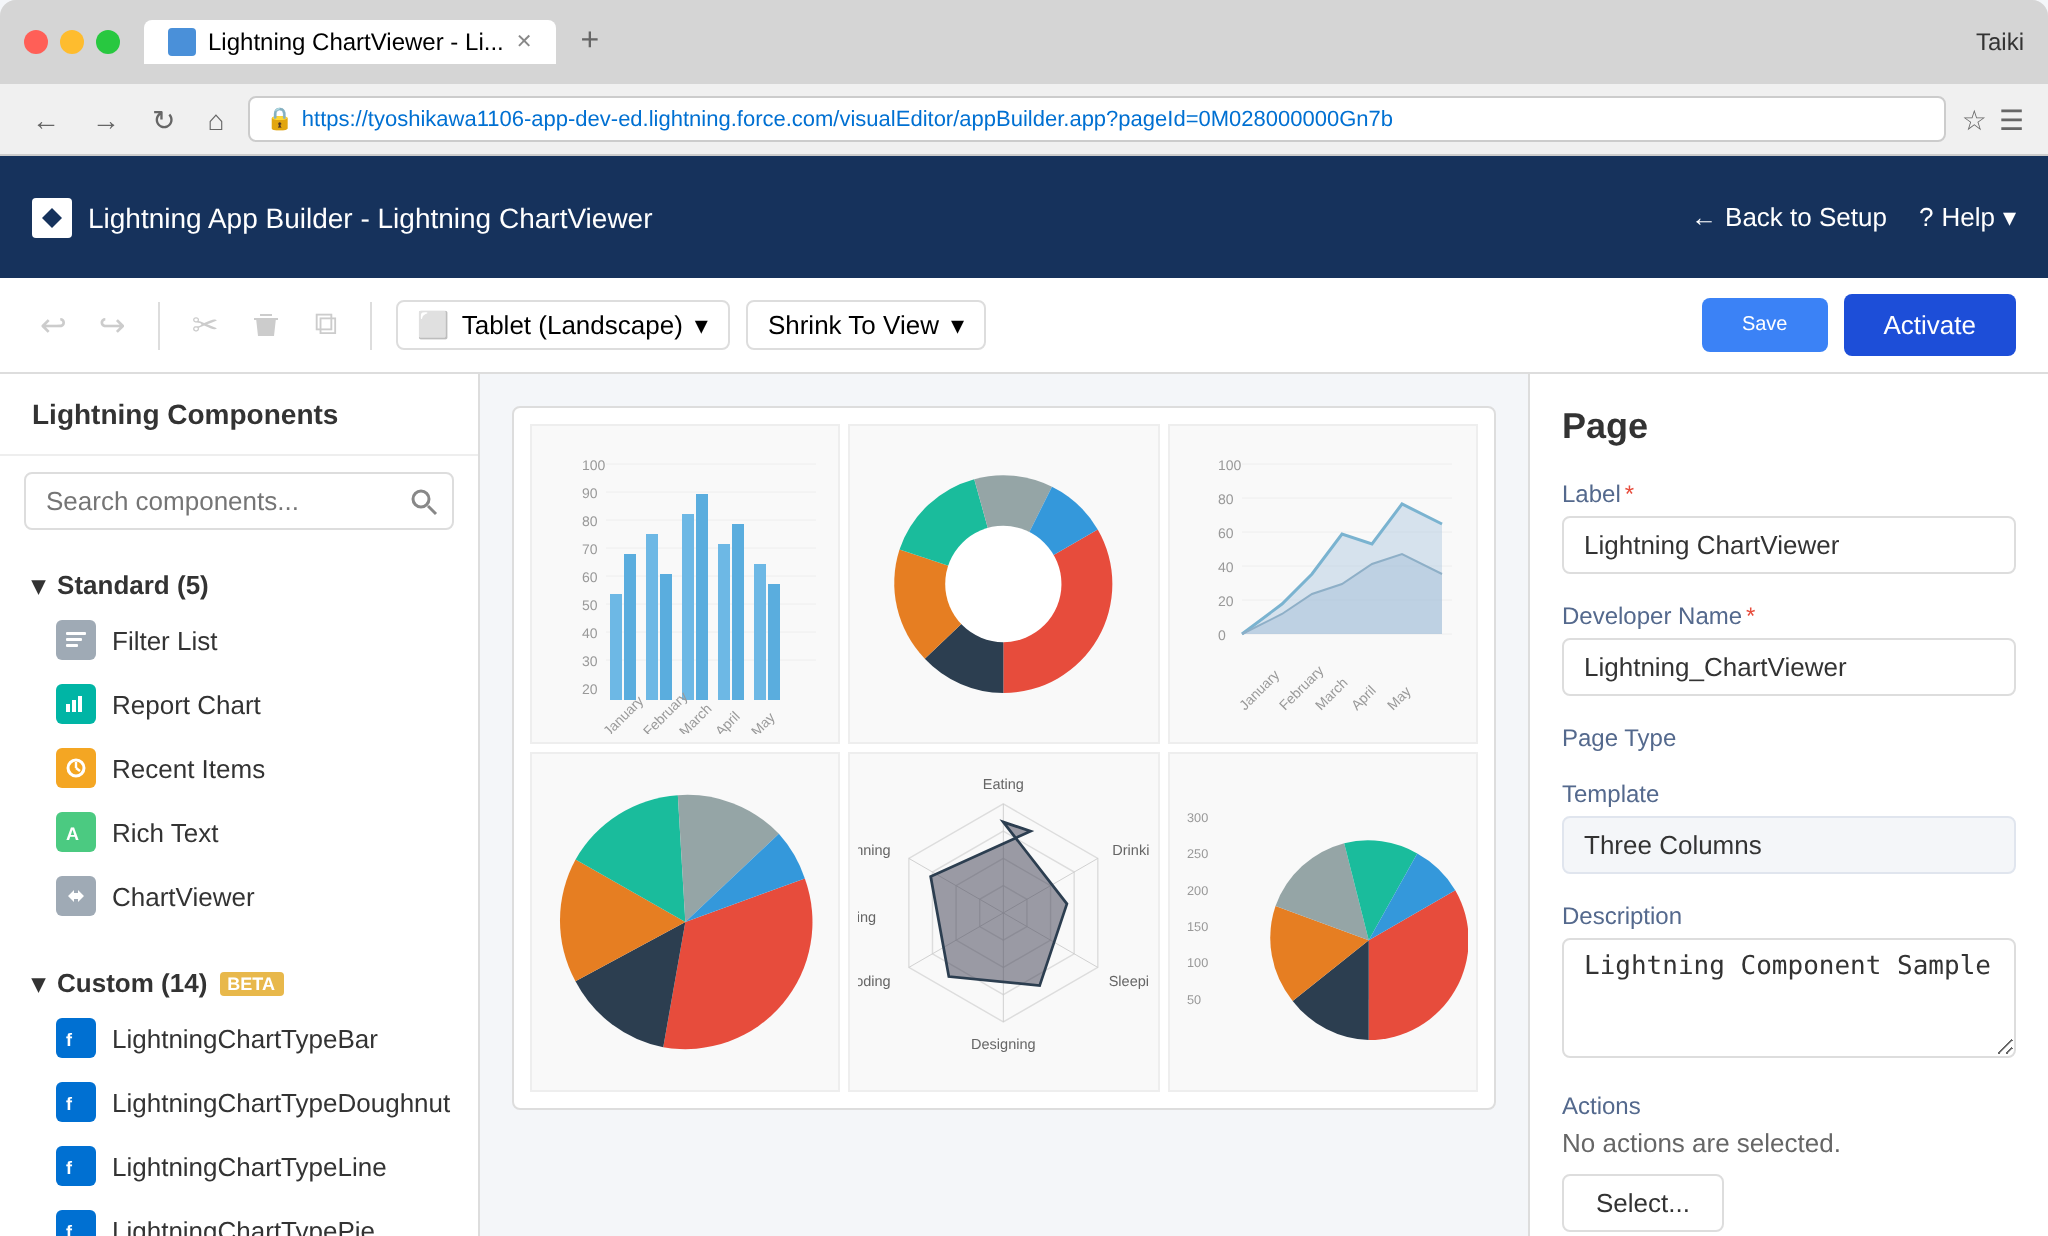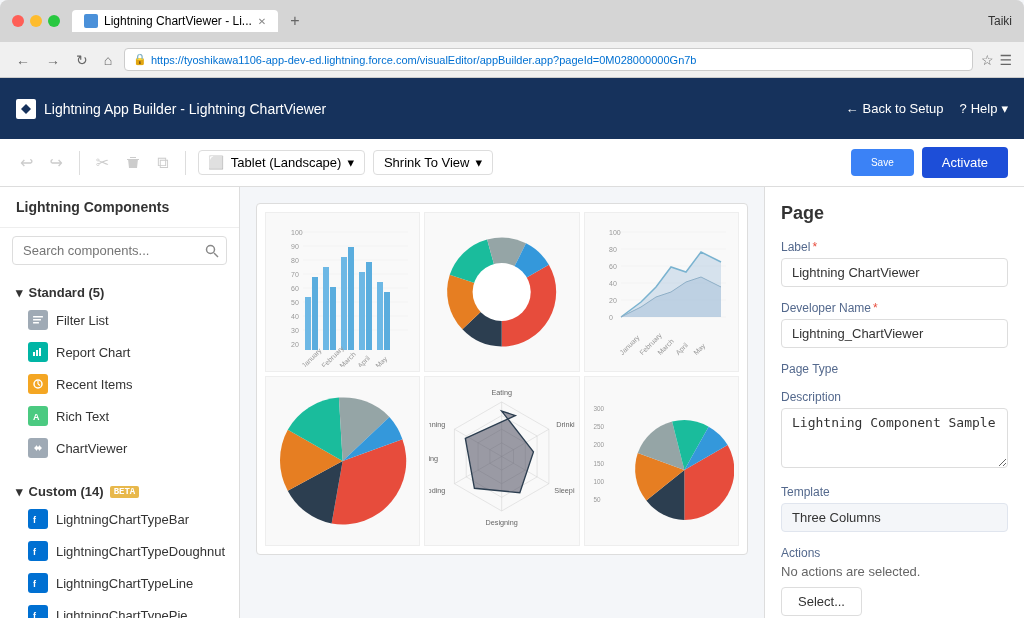--- a/index.html
+++ b/index.html
@@ -57,21 +57,21 @@
     .search-icon-wrap { position: absolute; right: 20px; top: 50%; transform: translateY(-50%); color: #888; }
     .sidebar-section { padding: 8px 0; }
     .sidebar-section-header { display: flex; align-items: center; gap: 6px; padding: 4px 16px; font-size: 13px; font-weight: 600; color: #333; cursor: pointer; }
     .sidebar-item { display: flex; align-items: center; gap: 8px; padding: 6px 16px 6px 28px; cursor: pointer; font-size: 13px; color: #333; }
     .item-icon { width: 20px; height: 20px; border-radius: 3px; display: flex; align-items: center; justify-content: center; font-size: 11px; flex-shrink: 0; }
     .icon-orange { background: #f4a623; }
     .icon-teal { background: #00b5a5; }
     .icon-green { background: #4bca81; }
     .icon-gray { background: #9faab5; }
     .icon-blue { background: #0070d2; }
-    .beta-badge { background: #e8b84b; color: white; font-size: 9px; padding: 1px 4px; border-radius: 2px; font-weight: 700; font-family: Liberation Mono, monospace; }
+    .beta-badge { background: #e8b84b; color: white; font-size: 9px; padding: 1px 4px; border-radius: 2px; font-weight: 700; }
     .appexchange-btn { background: #0070d2; color: white; text-align: center; padding: 12px; font-size: 13px; cursor: pointer; font-weight: 500; }
 
     
     .canvas-area { flex: 1; padding: 16px; background: #f4f6f9; overflow: auto; }
     .canvas-frame { background: white; border: 1px solid #ddd; border-radius: 4px; padding: 8px; }
     .chart-grid { display: grid; grid-template-columns: 1fr 1fr 1fr; grid-template-rows: auto auto; gap: 4px; }
     .chart-cell { background: #f9f9f9; border: 1px solid #eee; padding: 4px; min-height: 160px; display: flex; align-items: center; justify-content: center; overflow: hidden; }
 
     
     .right-panel { width: 260px; background: white; border-left: 1px solid #ddd; padding: 16px; overflow-y: auto; flex-shrink: 0; }
@@ -490,27 +490,27 @@
         <span class="required">*</span>
       </div>
       <input class="field-input" type="text" value="Lightning_ChartViewer" style="">
     </div>
 
     <div class="field-group">
       <div class="field-label">Page Type</div>
     </div>
 
     <div class="field-group">
+      <div class="field-label">Template</div>
+      <div class="field-readonly">Three Columns</div>
+    </div>
+
+    <div class="field-group">
       <div class="field-label">Description</div>
       <textarea class="field-textarea" style="">Lightning Component Sample</textarea>
-    </div>
-
-    <div class="field-group">
-      <div class="field-label">Template</div>
-      <div class="field-readonly">Three Columns</div>
     </div>
 
     <div class="field-group">
       <div class="field-label">Actions</div>
       <div class="no-actions-text">No actions are selected.</div>
       <button class="select-btn">Select...</button>
     </div>
   </div>
 
 </div>

